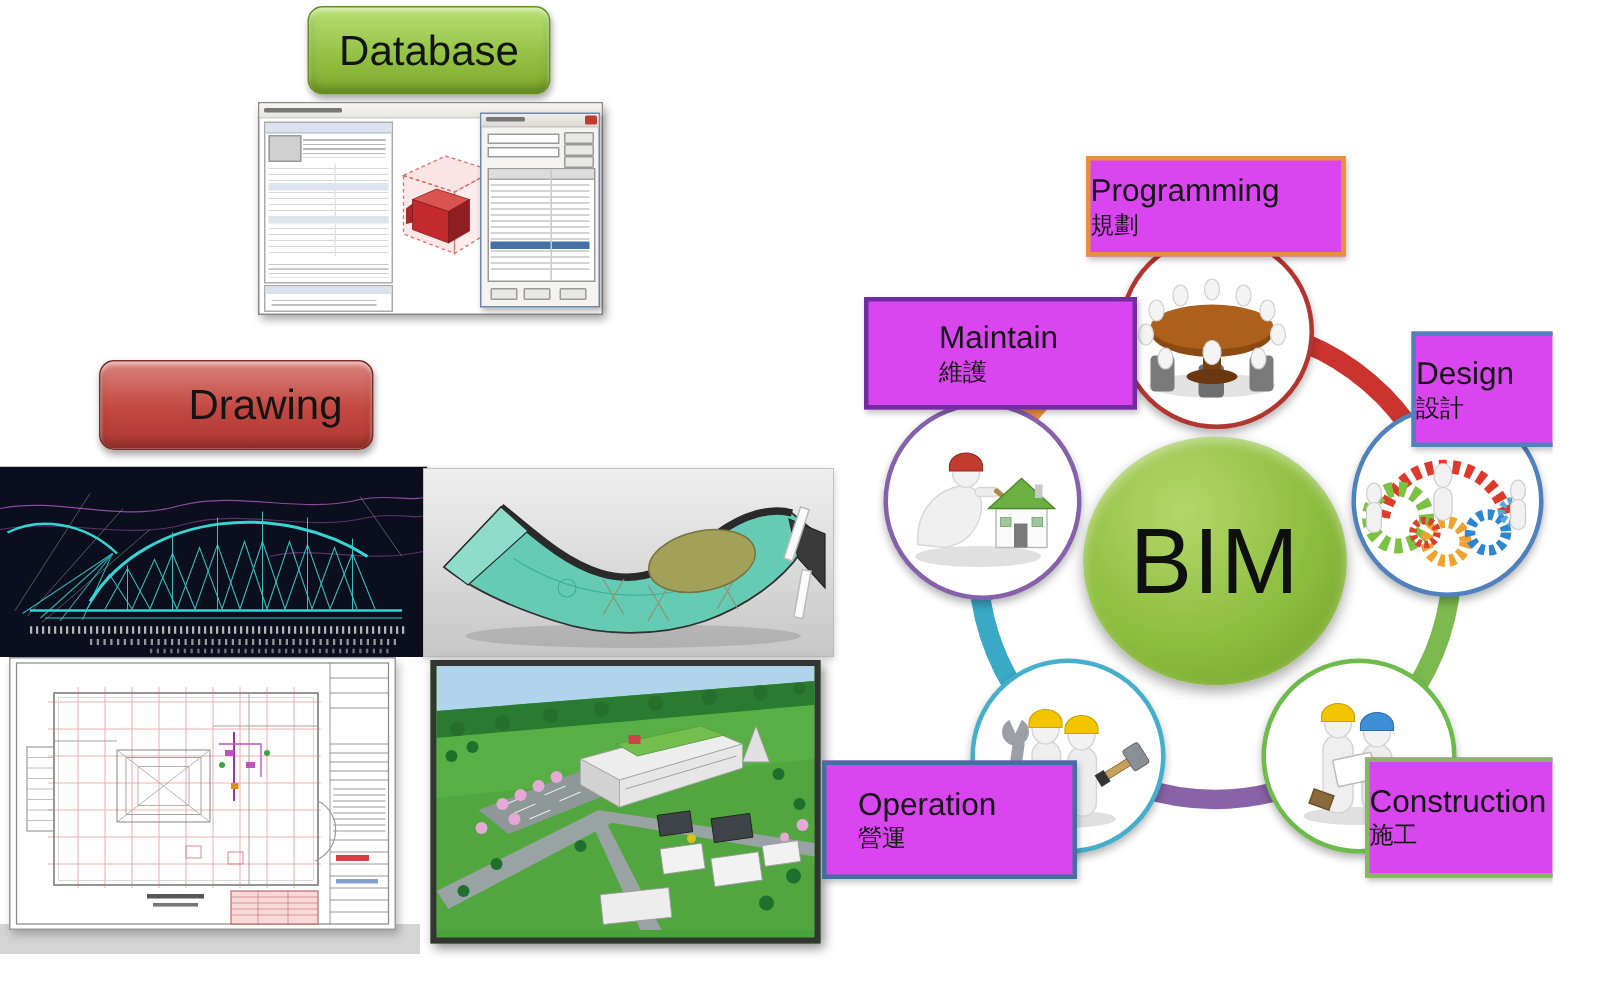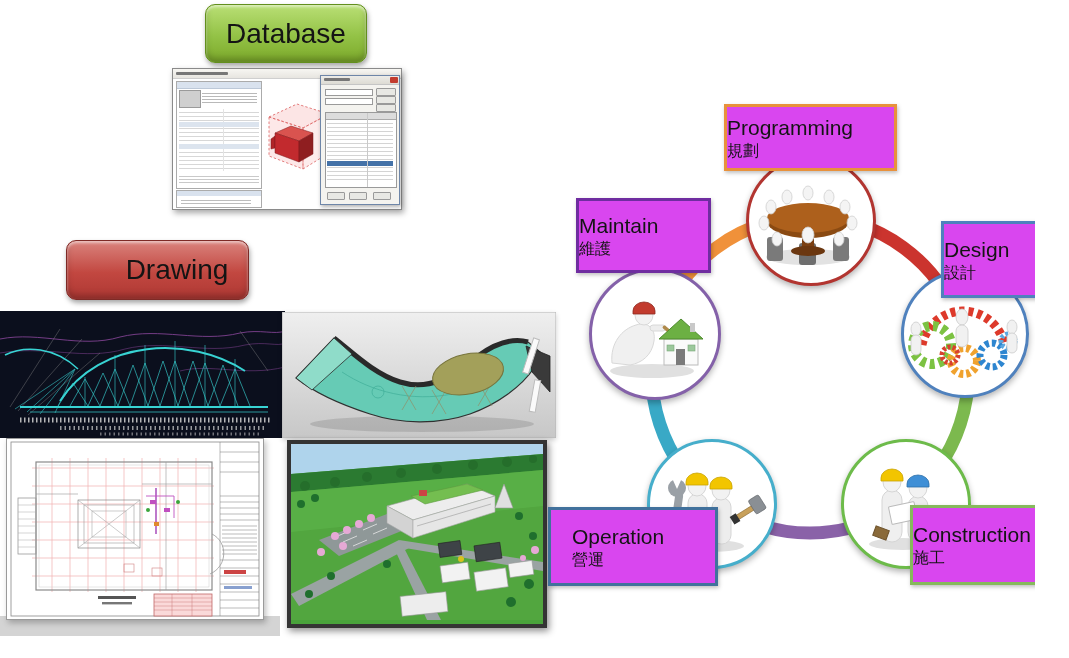--- a/index.html
+++ b/index.html
@@ -505,35 +505,38 @@
         <rect x="72" y="68" width="34" height="26" fill="#FAFAFA" stroke="#BBBBBB"></rect>
         <polygon points="67,68 89,48 111,68" fill="#6CB043" stroke="#4E8A2E"></polygon>
         <rect x="84" y="78" width="9" height="16" fill="#7A7A7A"></rect>
         <rect x="75" y="74" width="7" height="6" fill="#9CC89C" stroke="#7AA87A" stroke-width="0.6"></rect>
         <rect x="96" y="74" width="7" height="6" fill="#9CC89C" stroke="#7AA87A" stroke-width="0.6"></rect>
         <rect x="98" y="52" width="5" height="9" fill="#C9C9C9"></rect>
       </g>
     </svg>
   </div>
 
+  <div class="bim-center">
+    <span>BIM</span>
+  </div>
 
   <div class="label-box lb-programming" style="border-color: rgb(232, 145, 60);">
     <div class="en">Programming</div>
     <div class="zh">規劃</div>
   </div>
   <div class="label-box lb-design" style="border-color: rgb(79, 129, 189);">
     <div class="en">Design</div>
     <div class="zh">設計</div>
   </div>
   <div class="label-box lb-construction" style="border-color: rgb(134, 185, 92);">
     <div class="en">Construction</div>
     <div class="zh">施工</div>
   </div>
   <div class="label-box lb-operation" style="border-color: rgb(65, 113, 156);">
     <div class="en">Operation</div>
     <div class="zh">營運</div>
   </div>
-  <div class="label-box lb-maintain" style="border-color: rgb(111, 45, 160);">
+  <div class="label-box lb-maintain" style="border-color: rgb(111, 45, 160); padding-left: 47px;">
     <div class="en">Maintain</div>
     <div class="zh">維護</div>
   </div>
 
 </div>
 
 </body></html>

